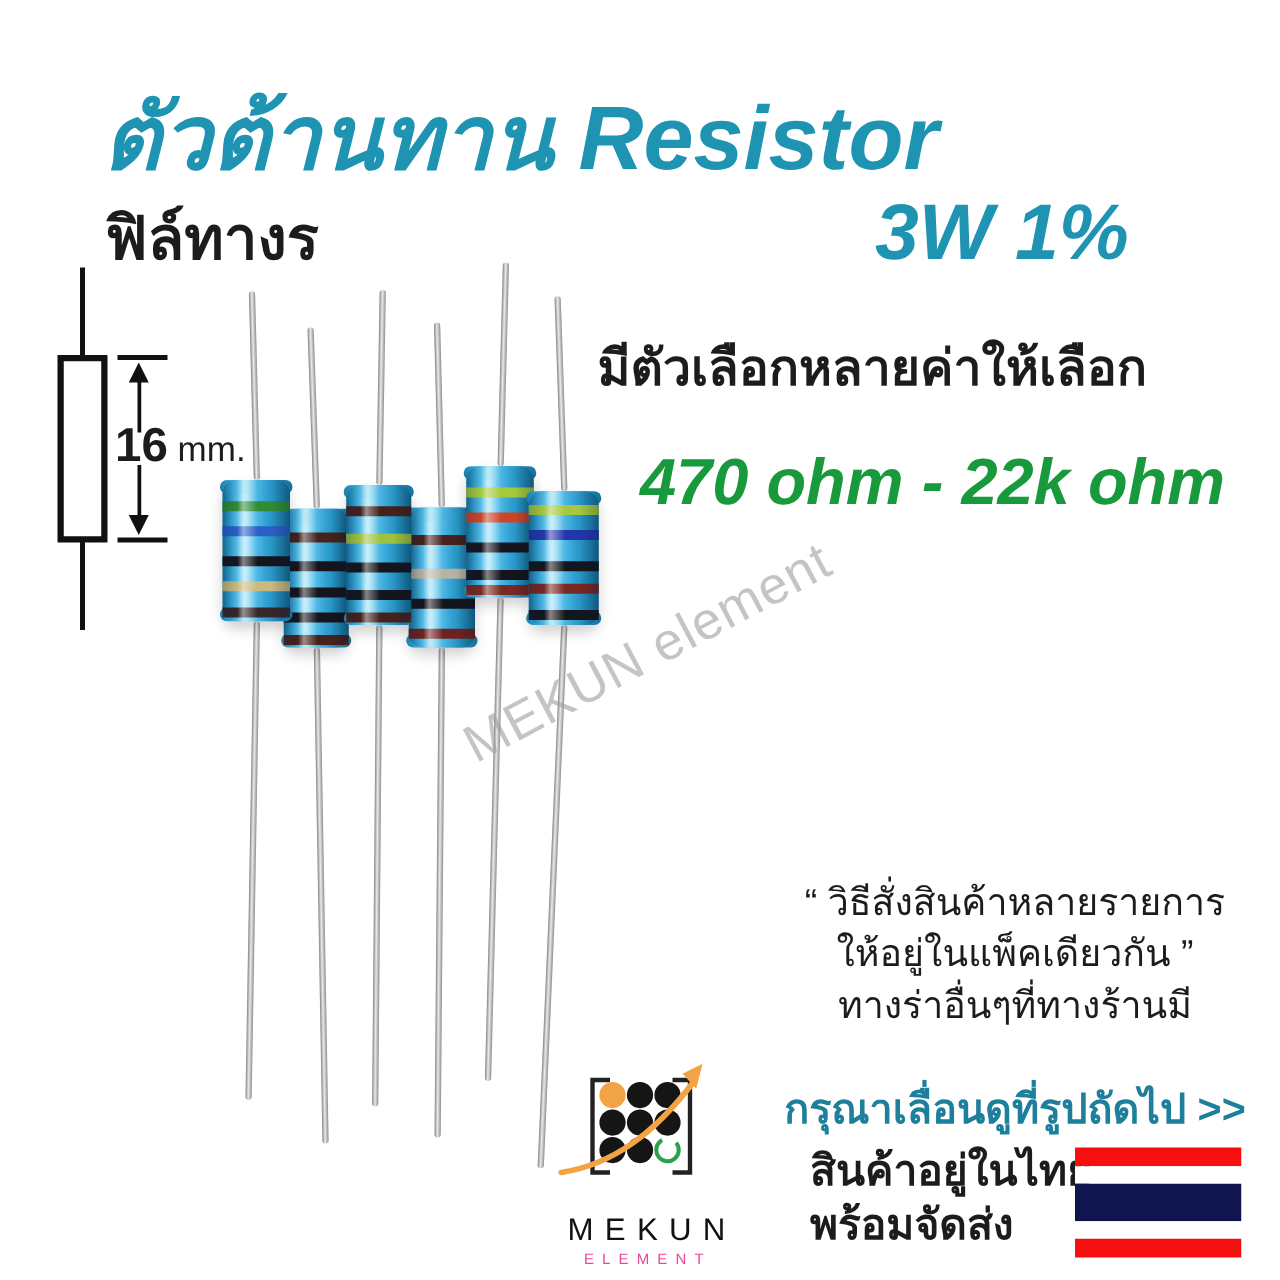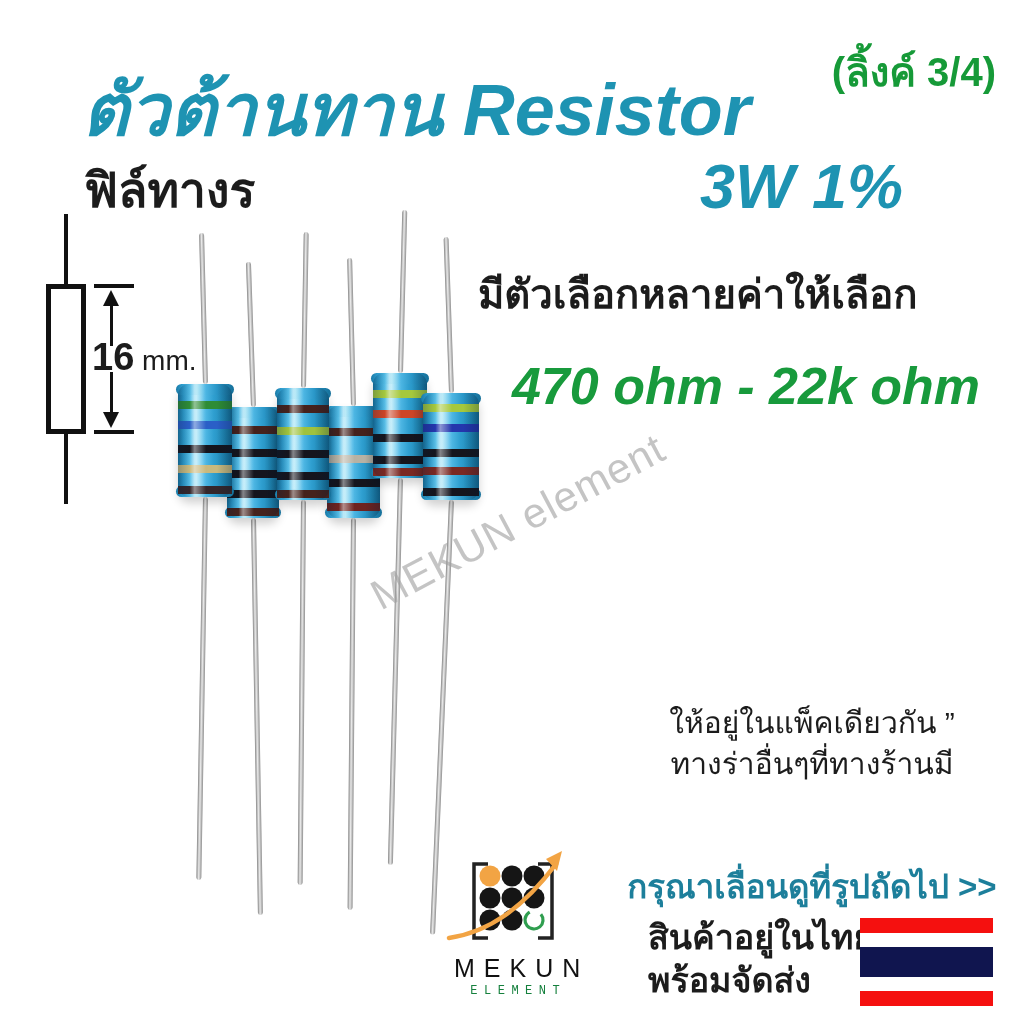--- a/index.html
+++ b/index.html
@@ -54,22 +54,22 @@
   .band{position:absolute;left:0;right:0;height:8px;z-index:3;}
   .cap{position:absolute;left:-4%;width:108%;height:11px;border-radius:7px;z-index:2;
         background:linear-gradient(90deg,#1a7ba8,#2f9fd0 12%,#62c4ea 28%,#8edcf2 36%,#4fb8e5 50%,#2a97c8 70%,#15709a 100%);}
   .cap.top{top:0;} .cap.bot{bottom:0;}
 
   .watermark{left:308px;top:498px;width:420px;text-align:center;font-size:42px;font-weight:500;
         color:rgba(160,160,160,.62);transform:rotate(-28deg);z-index:9;white-space:nowrap;letter-spacing:1px;}
 
   
   .logo{left:445px;top:850px;width:140px;text-align:center;}
-  .logo-name{margin-top:0;font-size:25px;font-weight:500;letter-spacing:9px;text-indent:9px;color:#111;}
-  .logo-sub{margin-top:1px;font-size:12px;font-weight:500;letter-spacing:6.5px;text-indent:6.5px;color:#15803d;font-family:Liberation Mono, monospace;}
+  .logo-name{margin-top:15px;font-size:25px;font-weight:500;letter-spacing:9px;text-indent:9px;color:#111;}
+  .logo-sub{margin-top:1px;font-size:12px;font-weight:500;letter-spacing:6.5px;text-indent:6.5px;color:#ec4899;}
 </style>
 </head>
 <body>
 
 <div class="canvas">
 
   <div class="abs photo">
       <div class="wire" style="left: 202.5px; top: 233px; height: 151px; transform-origin: 50% 100%; transform: rotate(-1.5deg);"></div>
       <div class="wire" style="left: 202.5px; top: 497px; height: 383px; transform-origin: 50% 0%; transform: rotate(1deg);"></div>
       <div class="rbody" style="left: 178px; top: 384px; width: 54px; height: 113px; z-index: 6;">
@@ -133,21 +133,20 @@
         <div class="band" style="top: 31px; background: rgb(36, 54, 173);"></div>
         <div class="band" style="top: 56px; background: rgb(21, 21, 29);"></div>
         <div class="band" style="top: 74px; background: rgb(122, 40, 34);"></div>
         <div class="band" style="top: 95px; background: rgb(21, 21, 29);"></div>
       </div>
     </div>
 
   <div class="abs watermark">MEKUN element</div>
 
   <div class="abs title" style="color: rgb(30, 147, 178);">ตัวต้านทาน Resistor</div>
-  <div class="abs link-badge" style="color: rgb(22, 154, 56);">(ลิ้งค์ 3/4)</div>
   <div class="abs material">ฟิล์ทางร</div>
   <div class="abs spec" style="color: rgb(30, 147, 178);">3W 1%</div>
   <div class="abs options">มีตัวเลือกหลายค่าให้เลือก</div>
   <div class="abs range" style="color: rgb(24, 154, 60);">470 ohm - 22k ohm</div>
 
   <div>
     <div class="abs dg-lead" style="top:214px;height:72px;"></div>
     <div class="abs dg-rect"></div>
     <div class="abs dg-lead" style="top:432px;height:72px;"></div>
     <div class="abs dg-tick" style="top:284px;"></div>
@@ -155,20 +154,21 @@
     <div class="abs dg-arrow" style="left:103px;top:290px;border-bottom:16px solid #111;"></div>
     <div class="abs dg-line" style="top:304px;height:42px;"></div>
     <div class="abs dg-line" style="top:372px;height:40px;"></div>
     <div class="abs dg-arrow" style="left:103px;top:412px;border-top:16px solid #111;"></div>
     <div class="abs dim-label">
       <span class="dim-value">16</span><span class="dim-unit"> mm.</span>
     </div>
   </div>
 
   <div class="abs note">
+    <div>“ วิธีสั่งสินค้าหลายรายการ</div>
     <div>ให้อยู่ในแพ็คเดียวกัน ”</div>
     <div>ทางร่าอื่นๆที่ทางร้านมี</div>
   </div>
   <div class="abs cta" style="color: rgb(29, 127, 155);">กรุณาเลื่อนดูที่รูปถัดไป &gt;&gt;</div>
 
   <div class="abs shipping">
     <div>สินค้าอยู่ในไทย</div>
     <div>พร้อมจัดส่ง</div>
   </div>
   <div class="abs flag">

